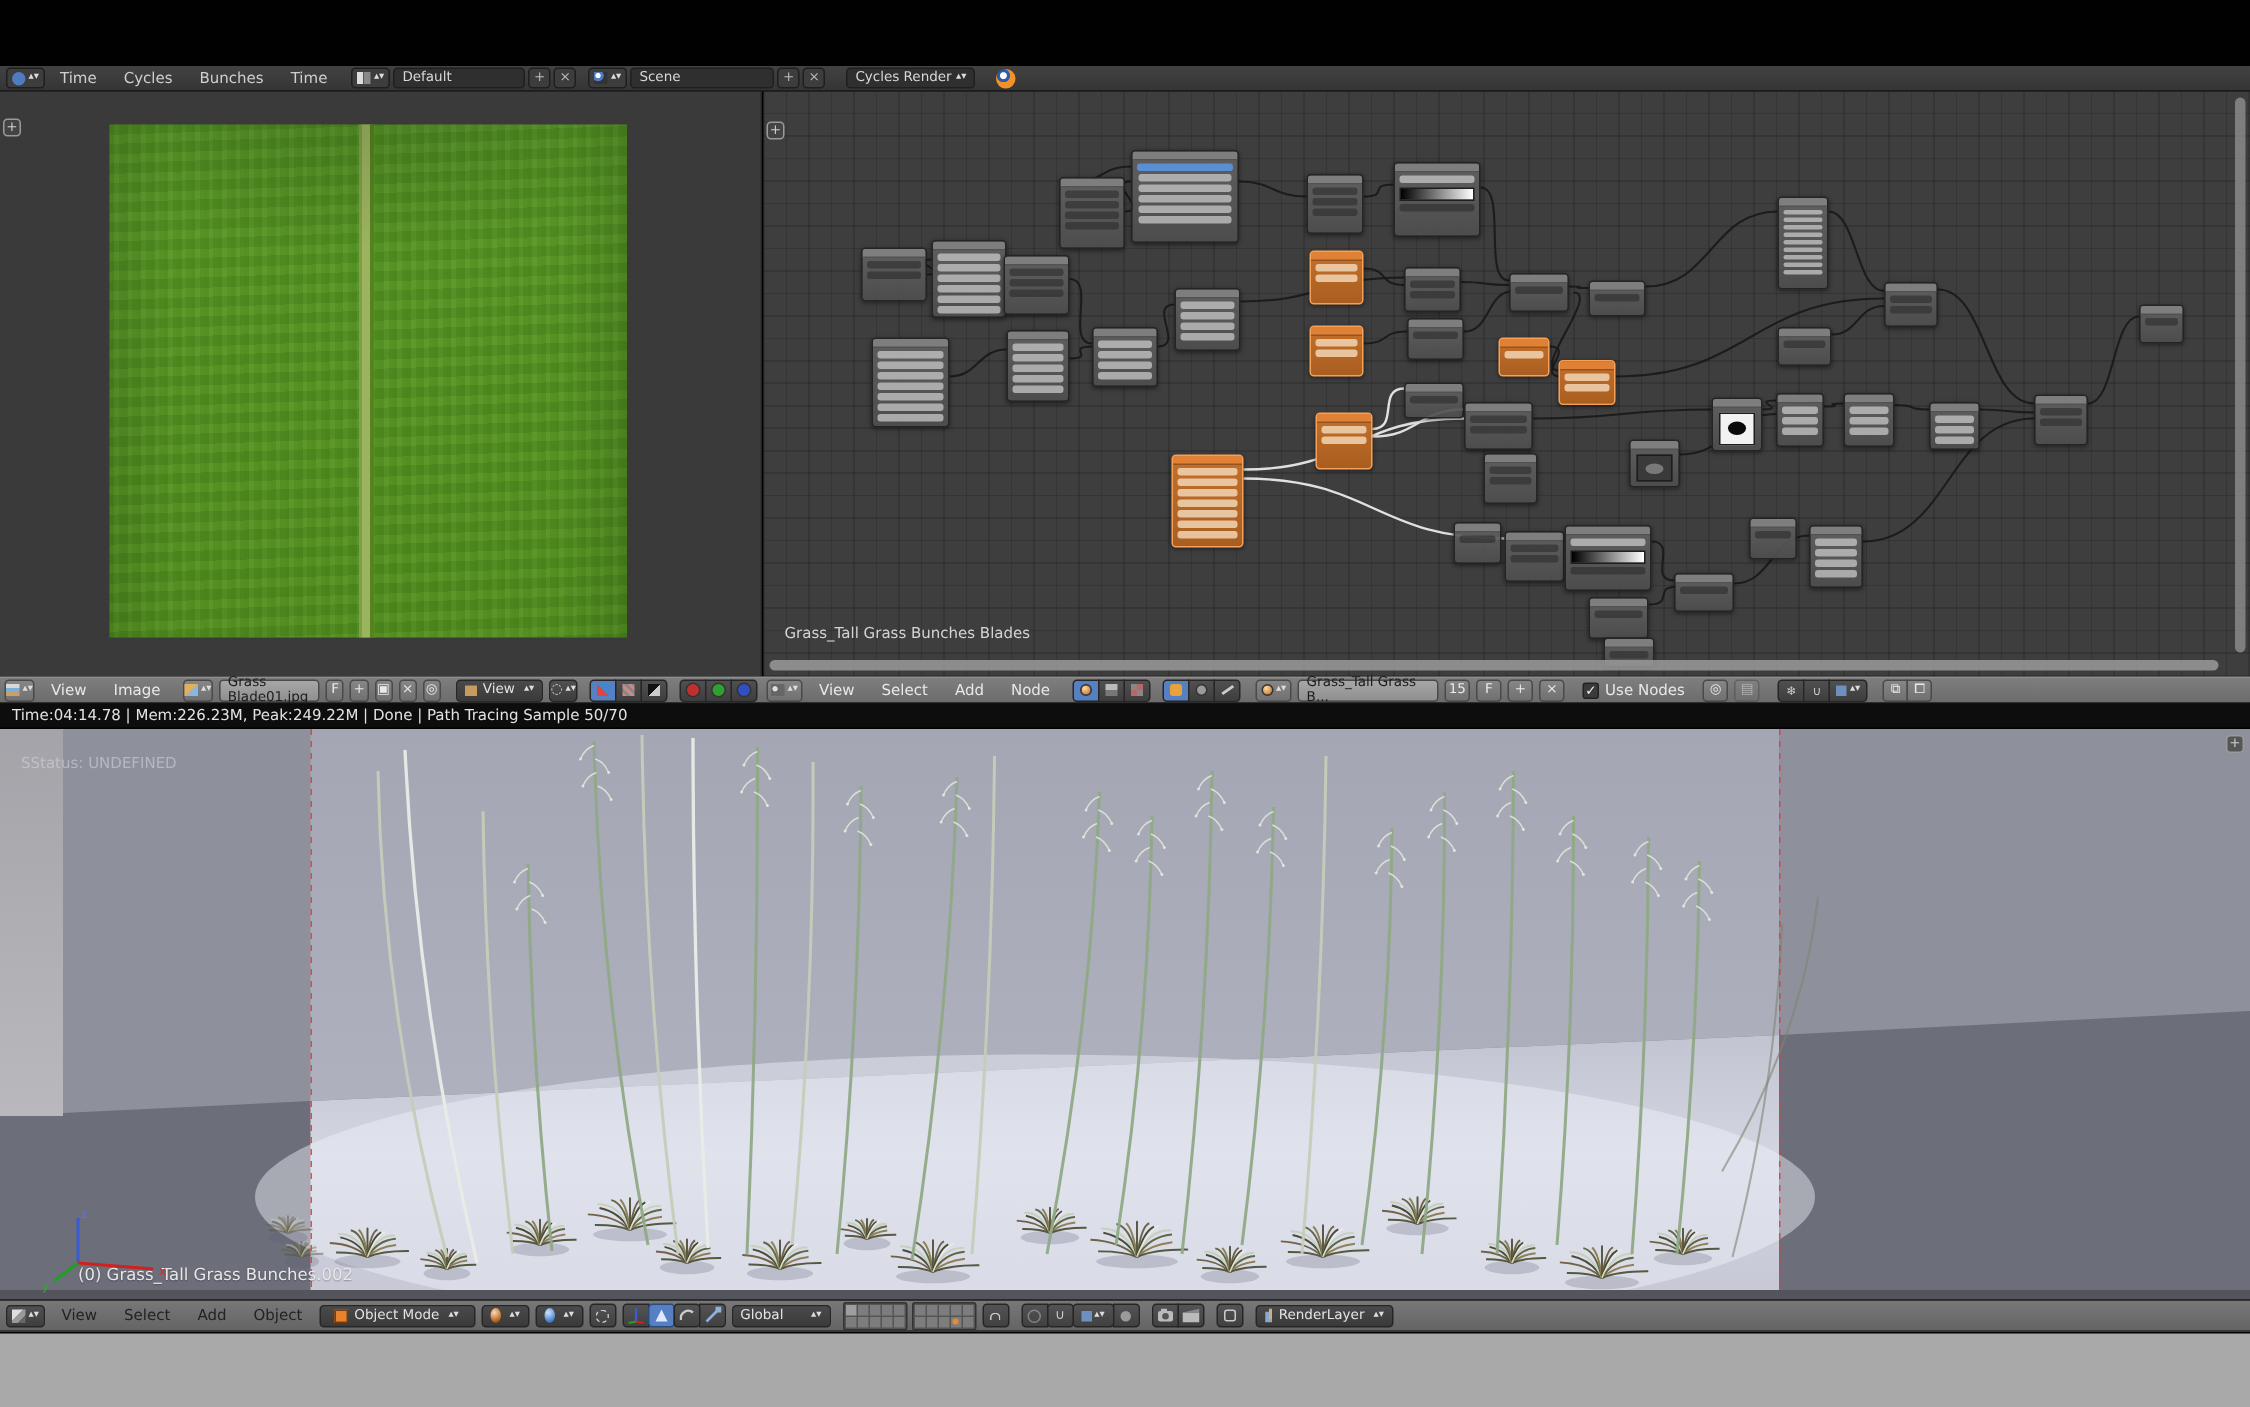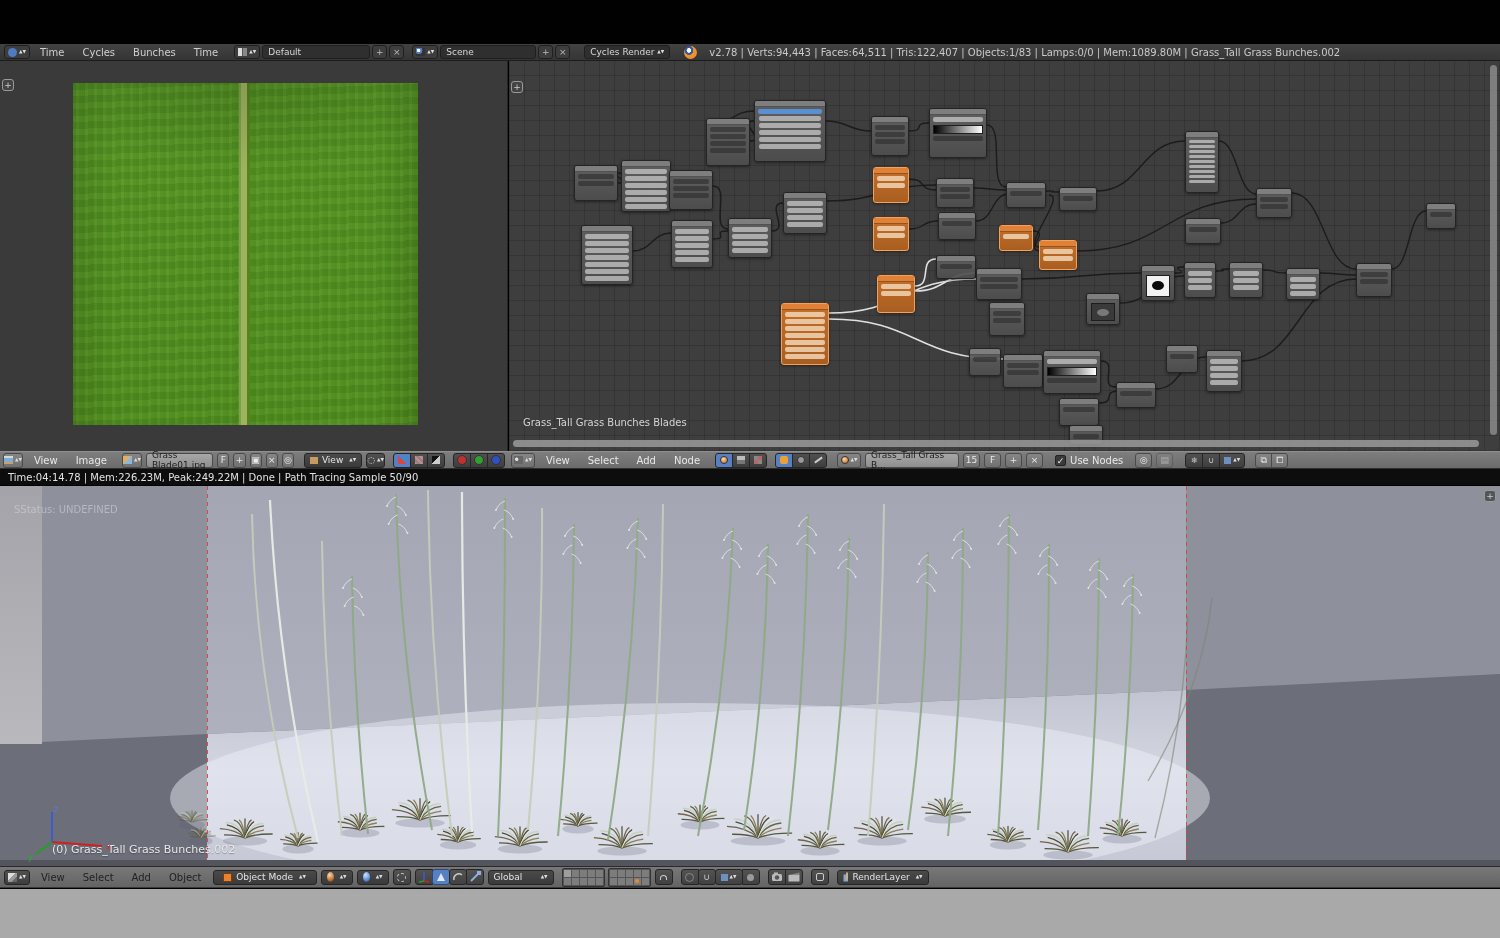--- a/index.html
+++ b/index.html
@@ -108,36 +108,35 @@
         <span class="stepper">▲▼</span>
     </div>
     <span class="m">Time</span>
     <span class="m">Cycles</span>
     <span class="m">Bunches</span>
     <span class="m">Time</span>
     <div class="ibtn" style="width:26px;margin-left:6px">
       <span style="display:inline-block;width:9px;height:8px;background:linear-gradient(90deg,#ddd 45%,#555 45% 55%,#888 55%)"></span>
         <span class="stepper">▲▼</span>
     </div>
-    <div class="ifld" style="width:108px">Default</div>
+    <div class="ifld" style="width:88px">Default</div>
     <div class="ibtn">+</div>
     <div class="ibtn">×</div>
     <div class="ibtn" style="width:26px;margin-left:6px">
       <span style="display:inline-block;width:9px;height:8px;background:radial-gradient(circle at 30% 30%,#fff 1.5px,#4f7bc0 2px 3.5px,#333 4px)"></span>
         <span class="stepper">▲▼</span>
     </div>
     <div class="ifld" style="width:96px">Scene</div>
     <div class="ibtn">+</div>
     <div class="ibtn">×</div>
     <div class="ifld" style="width:86px;justify-content:space-between;margin-left:12px">
       <span>Cycles Render</span>
         <span class="stepper">▲▼</span>
     </div>
     <div class="blogo"></div>
-    <span id="stats">v2.78 | Verts:94,443 | Faces:64,511 | Tris:122,407 | Objects:1/83 | Lamps:0/0 | Mem:1089.80M | Grass_Tall Grass Bunches.002</span>
   </div>
 
   <div class="abs" id="uv-ed">
     <div class="abs plus-toggle" style="left:2px;top:18px">+</div>
     <div class="abs" id="uv-img"></div>
   </div>
 
   <div class="abs hdr-light" id="uv-hdr">
     <div class="sqbtn" style="width:24px">
       <span style="width:9px;height:8px;background:linear-gradient(#d8d8d8 30%,#7ab0d8 30% 70%,#caa06a 70%);display:inline-block"></span>
@@ -537,21 +536,21 @@
           <span class="stepper">▲▼</span>
         </div>
     </div>
     <div class="grp" style="margin-left:6px">
       <div class="sqbtn">⧉</div>
       <div class="sqbtn">⧠</div>
     </div>
   </div>
 
   <div class="abs" id="statusbar">
-    <span>Time:04:14.78 | Mem:226.23M, Peak:249.22M | Done | Path Tracing Sample 50/90</span>
+    <span>Time:04:14.78 | Mem:226.23M, Peak:249.22M | Done | Path Tracing Sample 50/70</span>
   </div>
 
   <div class="abs" id="vp">
     <svg class="abs" id="vp-svg" width="1500" height="380" style="left:0;top:0">
         <defs>
           <linearGradient id="gback" x1="0" y1="0" x2="0" y2="1">
             <stop offset="0%" stop-color="#a4a6b4"></stop>
             <stop offset="100%" stop-color="#b4b6c4"></stop>
           </linearGradient>
           <linearGradient id="gground" x1="0" y1="0" x2="0" y2="1">

